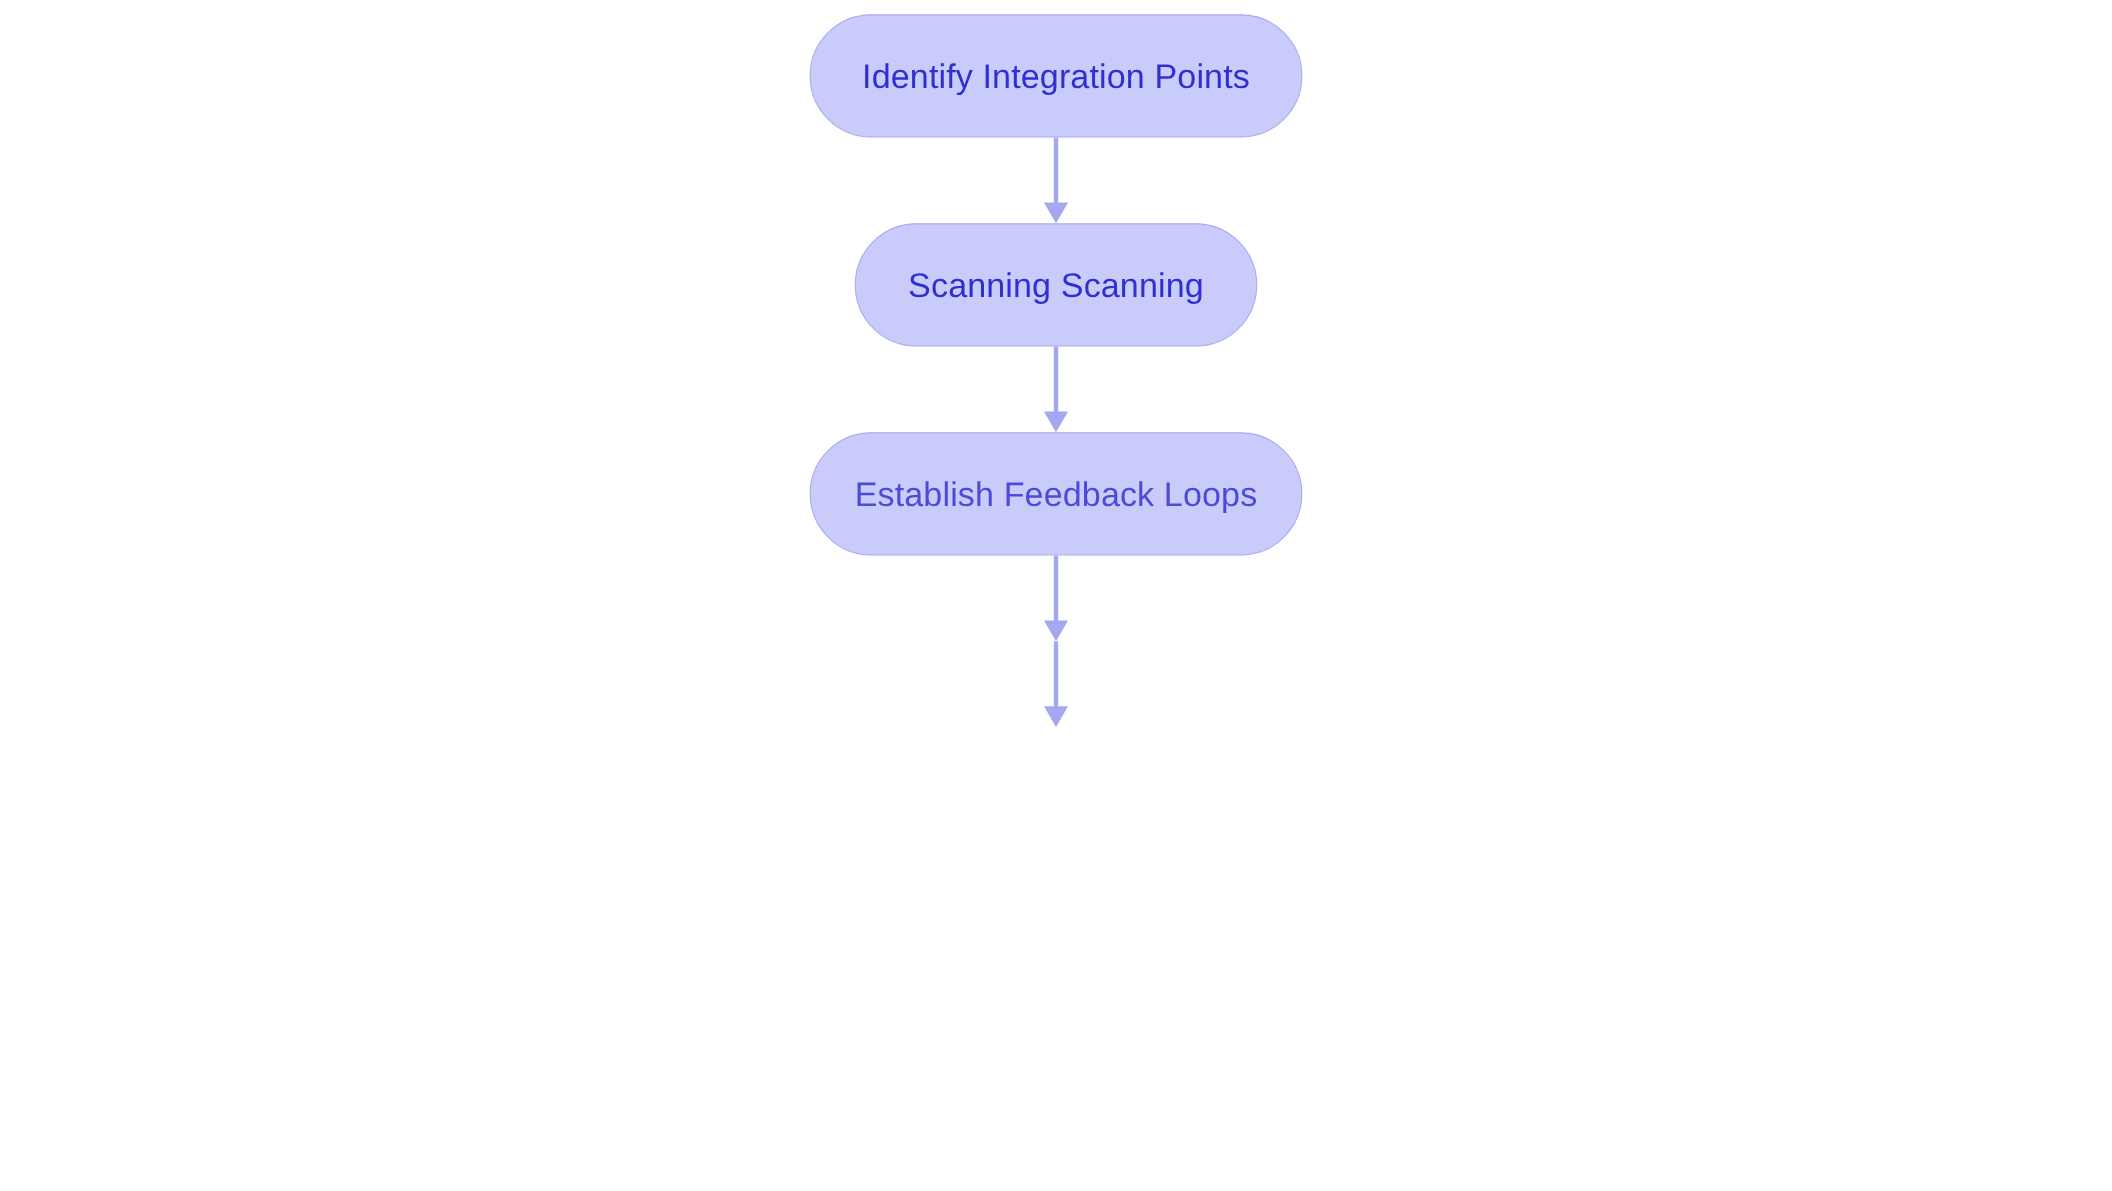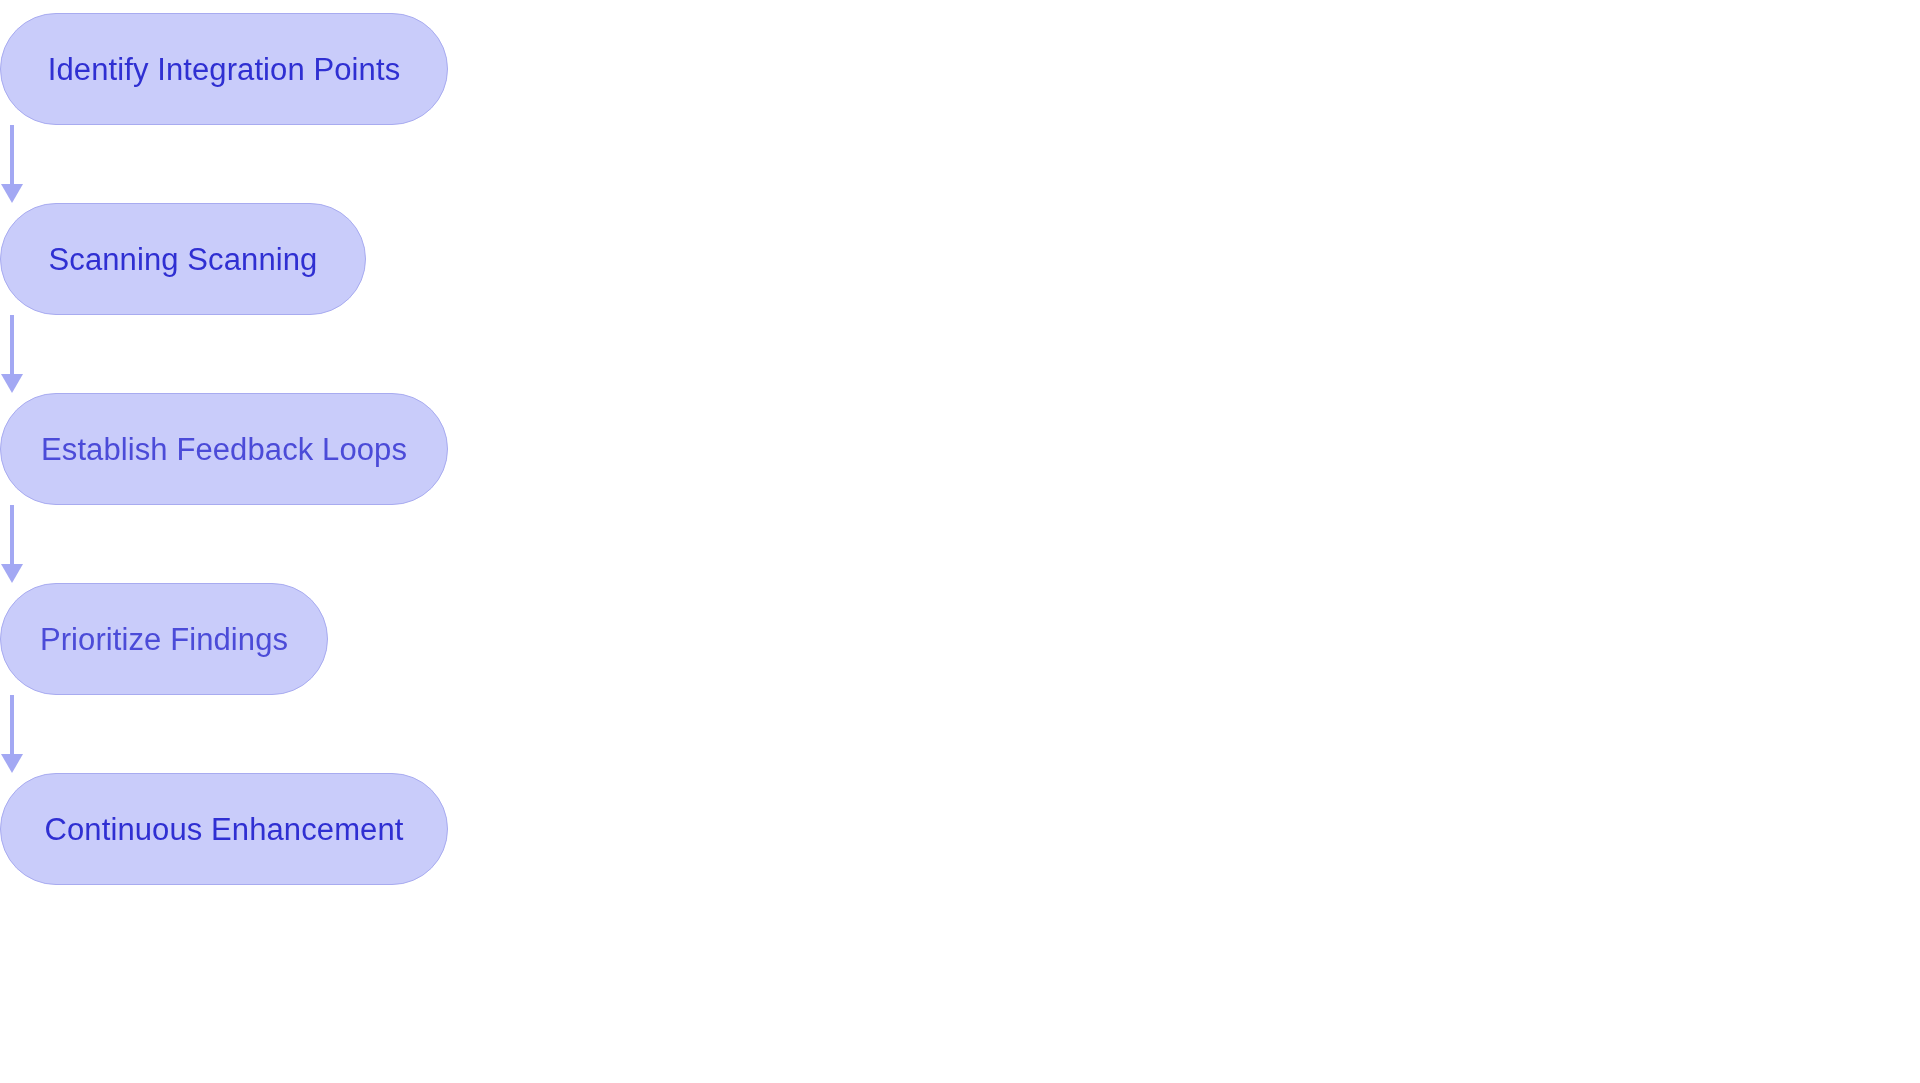--- a/index.html
+++ b/index.html
@@ -22,21 +22,21 @@
   }
 
   .flow-column {
     position: absolute;
     left: 0;
     top: 0;
     width: 1920px;
     height: 1083px;
     display: flex;
     flex-direction: column;
-    align-items: flex-start;
+    align-items: center;
     justify-content: flex-start;
   }
 
   
   .node {
     box-sizing: border-box;
     height: 112px;
     border: 1.6px solid #a8abf0;
     background: #c9ccfa;
     border-radius: 56px;
@@ -118,27 +118,21 @@
 
     <div class="node tone-soft" style="width:448px">
       <span class="node-label">Establish Feedback Loops</span>
     </div>
 
     <div class="connector gap-3">
       <div class="connector-line"></div>
       <div class="connector-arrowhead"></div>
     </div>
 
-    <div class="node tone-soft" style="width:328px">
-      <span class="node-label">Prioritize Findings</span>
-    </div>
 
     <div class="connector gap-4">
       <div class="connector-line"></div>
       <div class="connector-arrowhead"></div>
     </div>
 
-    <div class="node" style="width:448px">
-      <span class="node-label">Continuous Enhancement</span>
-    </div>
 
   </div>
 </div>
 
 </body></html>

